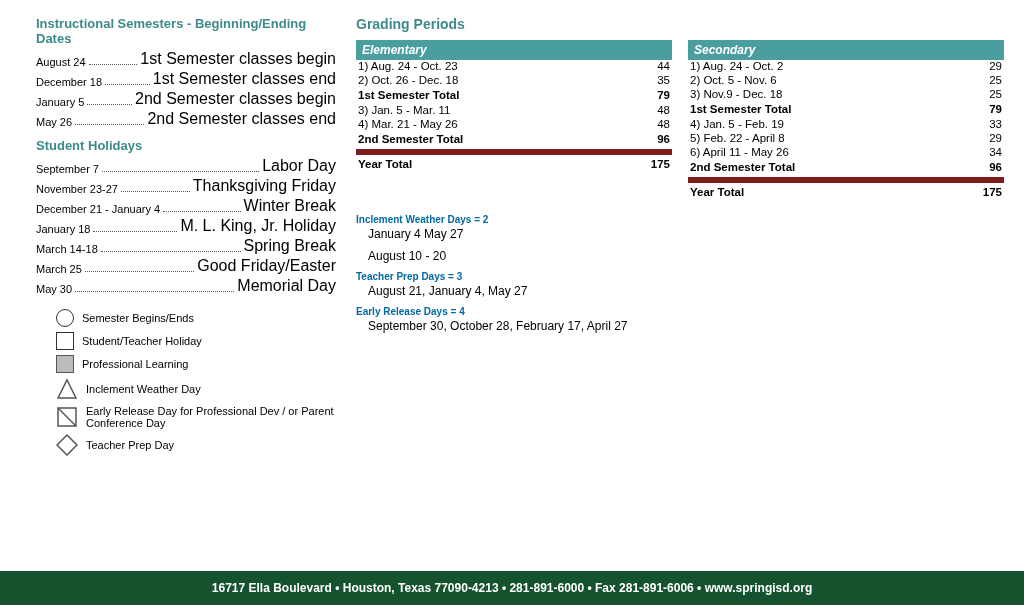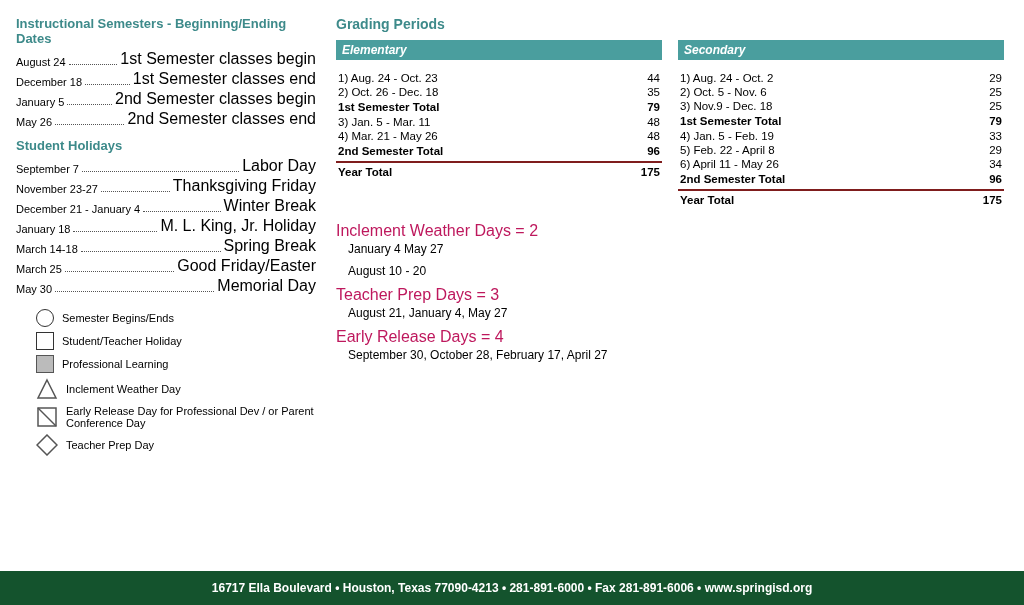--- a/index.html
+++ b/index.html
@@ -9,21 +9,21 @@
       background: #fff;
       width: 1024px;
       height: 605px;
       overflow: hidden;
       display: flex;
       flex-direction: column;
     }
     .main-content {
       display: flex;
       flex: 1;
-      padding: 16px 20px 10px 16px;
+      padding: 16px 20px 10px 36px;
       gap: 20px;
     }
     .left-column {
       flex: 0 0 300px;
     }
     .right-column {
       flex: 1;
     }
     .section-title {
       color: #3d8a8a;
@@ -102,59 +102,59 @@
     .gp-table {
       flex: 1;
     }
     .gp-header {
       background: #4a9e9e;
       color: #fff;
       font-style: italic;
       font-weight: bold;
       padding: 3px 6px;
       font-size: 12px;
-      margin-bottom: 12px;
+      margin-bottom: 0;
     }
     .gp-row {
       display: flex;
       justify-content: space-between;
       font-size: 11.5px;
       margin-bottom: 2px;
       padding: 0 2px;
       align-items: center;
     }
     .gp-row.bold-row {
       font-weight: bold;
       margin-top: 3px;
       margin-bottom: 3px;
     }
     .gp-row.total-row {
       font-weight: bold;
       margin-top: 4px;
-      border-top: 2px solid #7f1d1d;
+      border-top: 6px solid #7f1d1d;
       padding-top: 3px;
       gap: 18px;
     }
     .gp-number {
       min-width: 130px;
     }
     .gp-count {
       font-weight: normal;
     }
     .gp-count.bold-count {
       font-weight: bold;
     }
 
     .info-section {
       margin-bottom: 8px;
     }
     .info-section .info-title {
-      color: #be185d;
-      font-weight: normal;
-      font-size: 16px;
+      color: #0369a1;
+      font-weight: bold;
+      font-size: 10px;
     }
     .info-section .info-content {
       font-size: 12px;
       margin-left: 12px;
       margin-top: 2px;
     }
 
     .footer-bar {
       background: #14532d;
       color: #fff;

